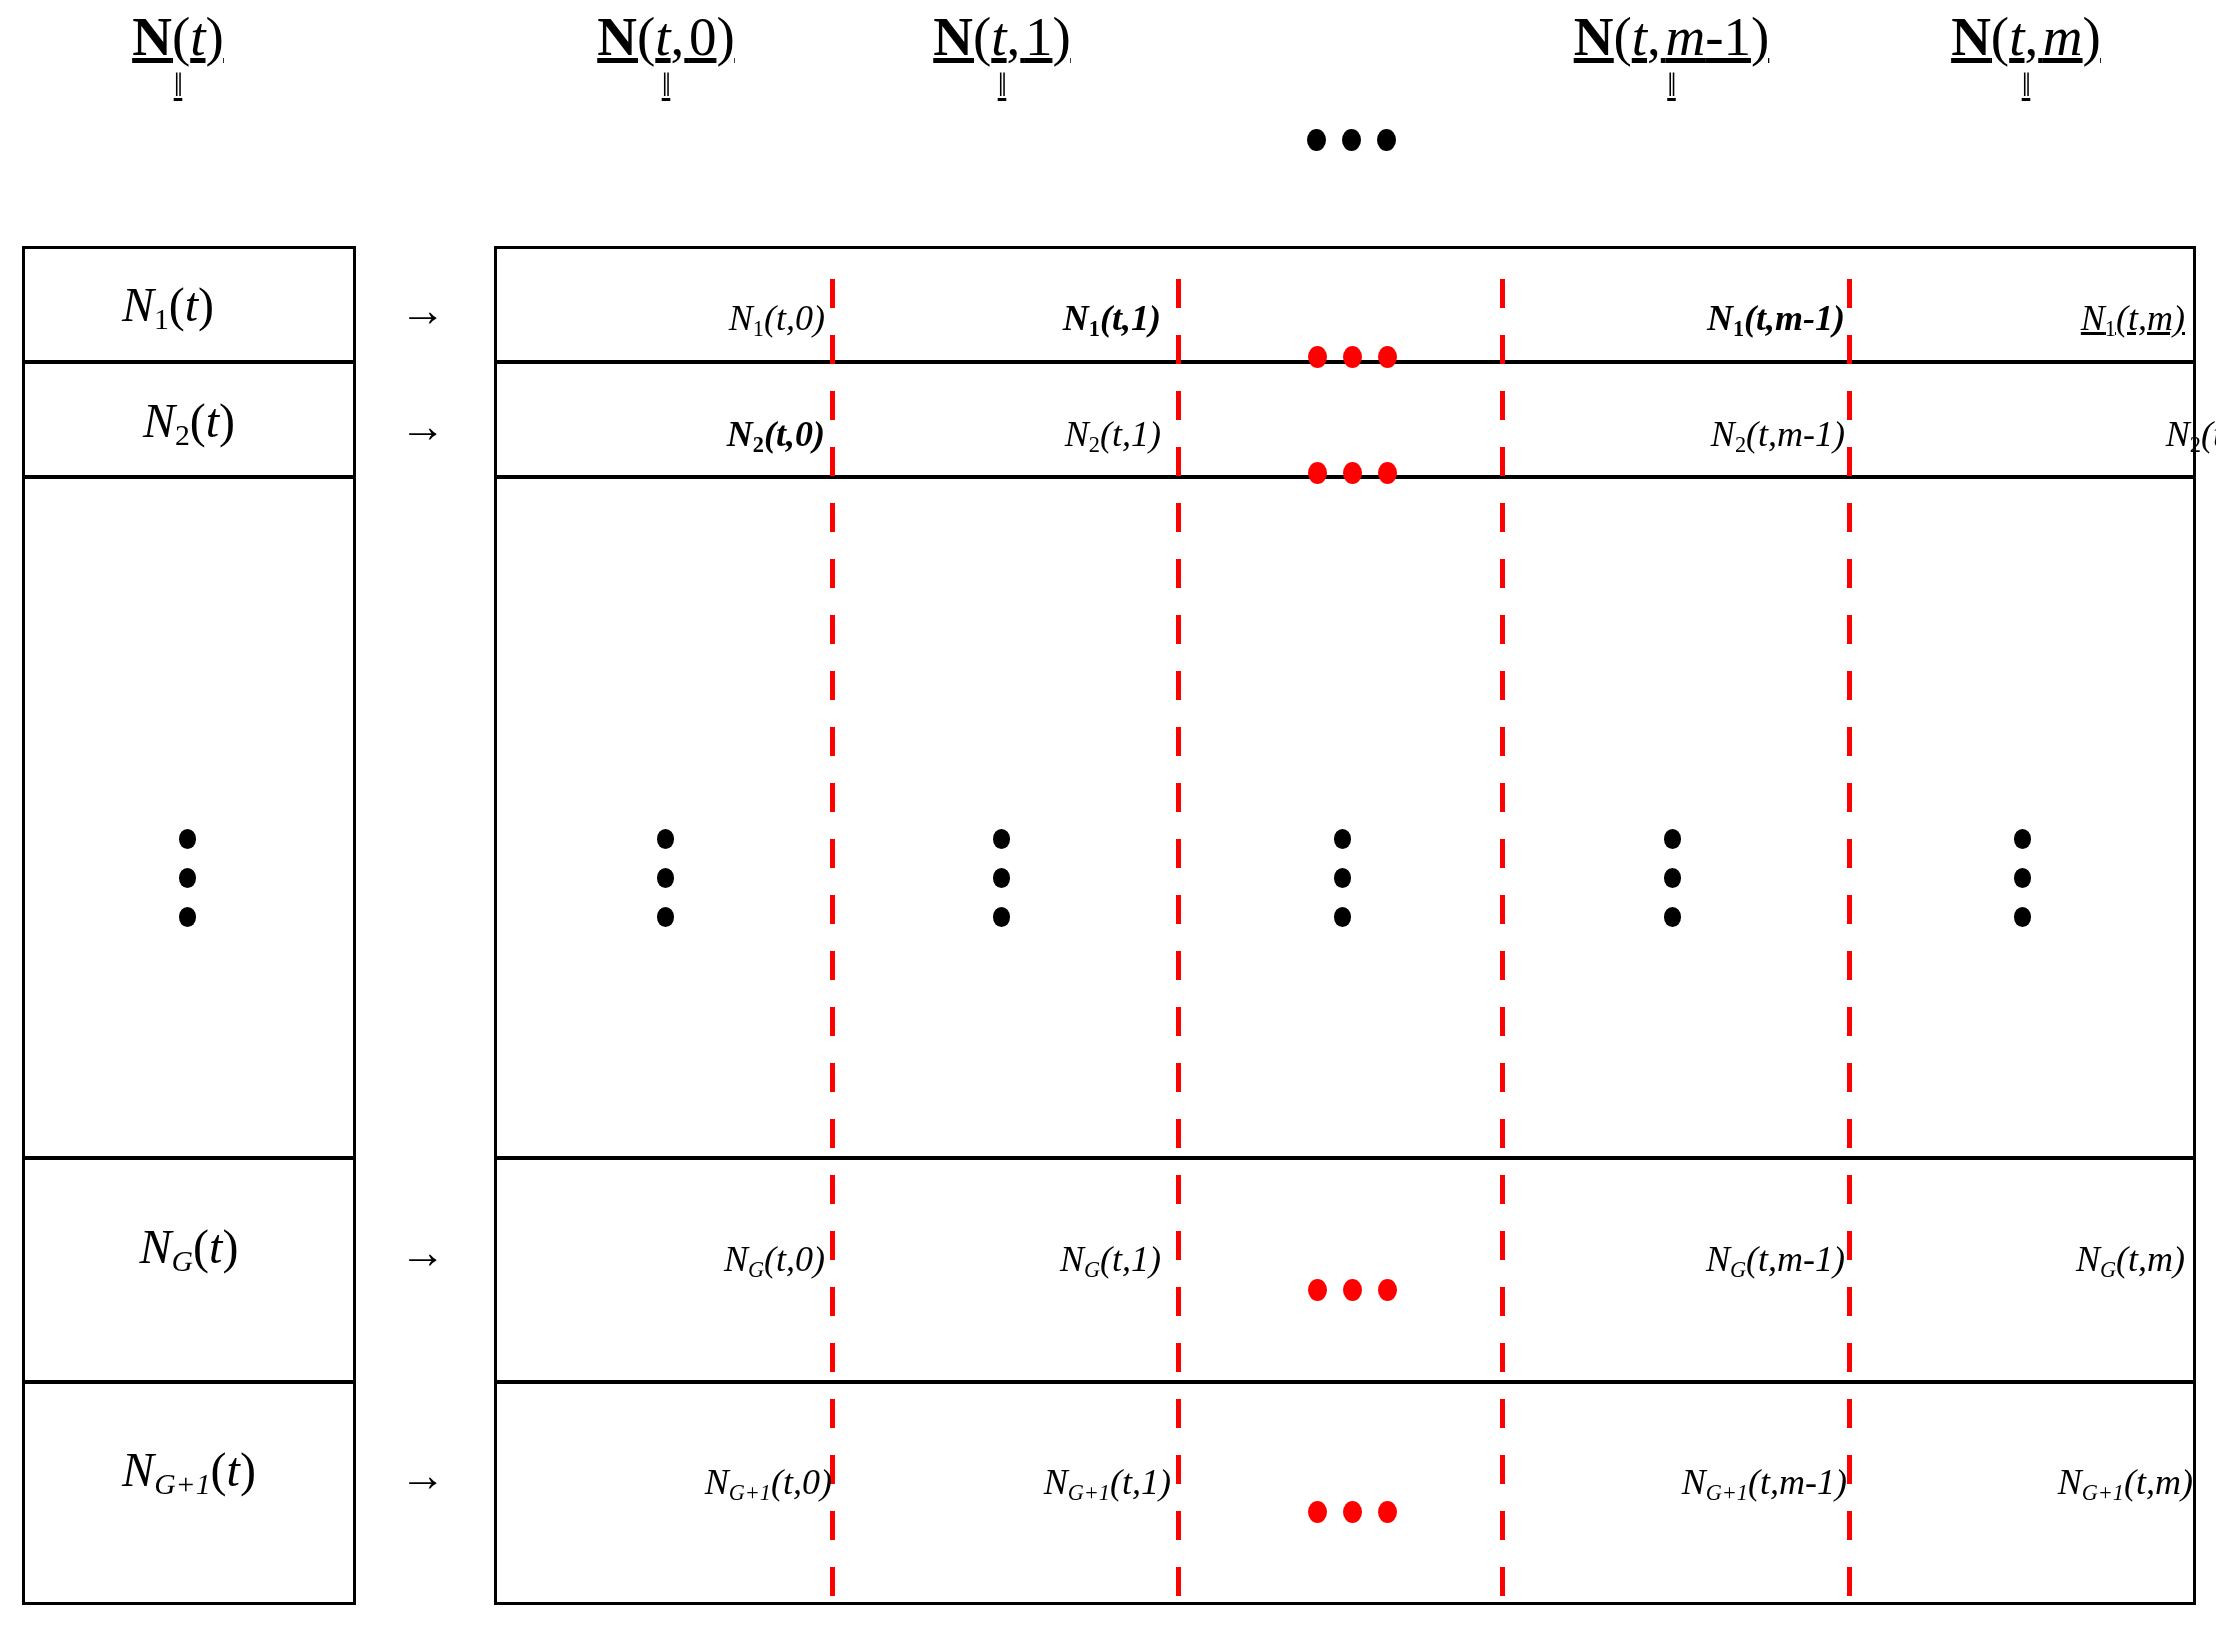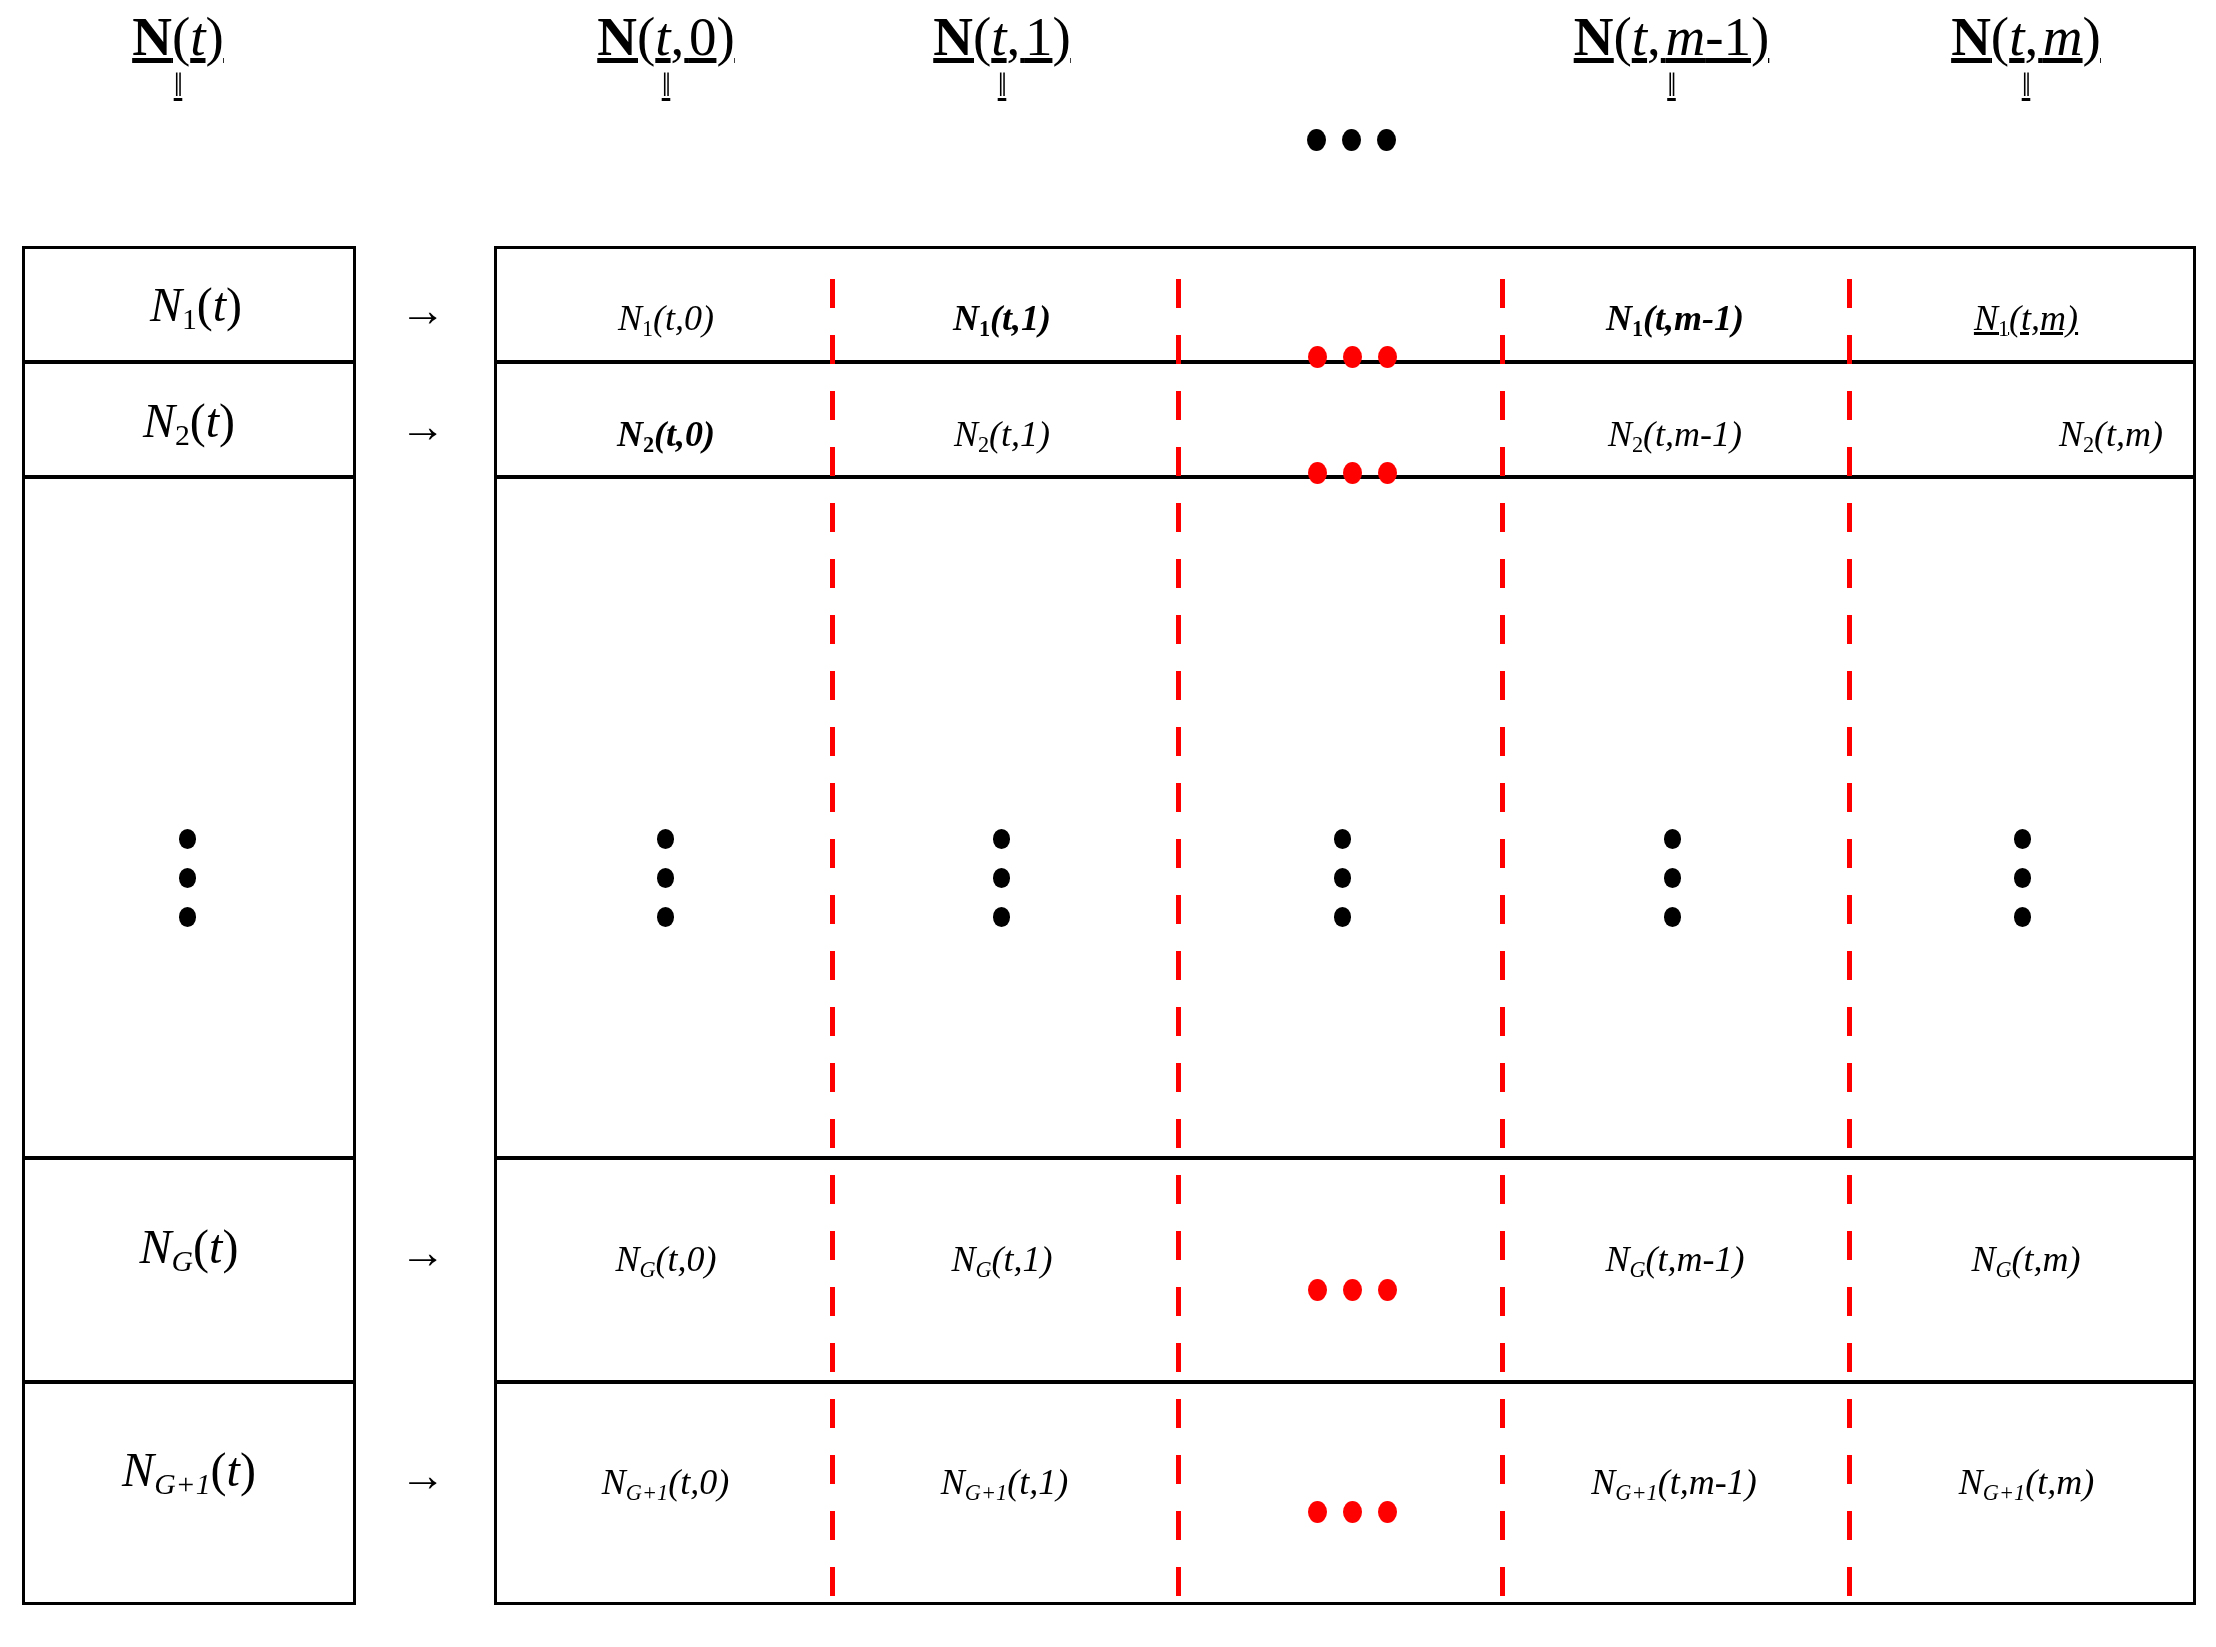--- a/index.html
+++ b/index.html
@@ -55,21 +55,21 @@
       repeating-linear-gradient(
         to bottom,
         #FF0000 0px, #FF0000 29px,
         rgba(255,255,255,0) 29px, rgba(255,255,255,0) 56px
       );
   }
 
   
   .cell{
     position:absolute;
-    text-align:center;
+    text-align:right;
     font-size:36px;
     line-height:1;
     white-space:nowrap;
   }
   .rowlabel{
     position:absolute;
     text-align:center;
     font-size:48px;
     line-height:1;
     white-space:nowrap;
@@ -137,21 +137,21 @@
 </div>
 <div class="abs par-mark" style="left:1867px;top:69px;width:318px;">‖</div>
 
 <div class="box" style="left:22px;top:246px;width:334px;height:1359px;"></div>
 
 <div class="hrule" style="left:22px;top:360px;width:334px;"></div>
 <div class="hrule" style="left:22px;top:475px;width:334px;"></div>
 <div class="hrule" style="left:22px;top:1156px;width:334px;"></div>
 <div class="hrule" style="left:22px;top:1380px;width:334px;"></div>
 
-<div class="rowlabel" style="left:22px;top:281px;width:292px;padding-left:28px;">
+<div class="rowlabel" style="left:22px;top:281px;width:292px;">
   <span class="m it">N</span><span class="sub"><span class="up">1</span></span><span class="m paren">(</span><span class="m it">t</span><span class="m paren">)</span>
 </div>
 
 <div class="rowlabel" style="left:22px;top:397px;width:334px;">
   <span class="m it">N</span><span class="sub"><span class="up">2</span></span><span class="m paren">(</span><span class="m it">t</span><span class="m paren">)</span>
 </div>
 
 <div class="vdots" style="left:179px;top:829px;">
   <i></i>
   <i></i>

